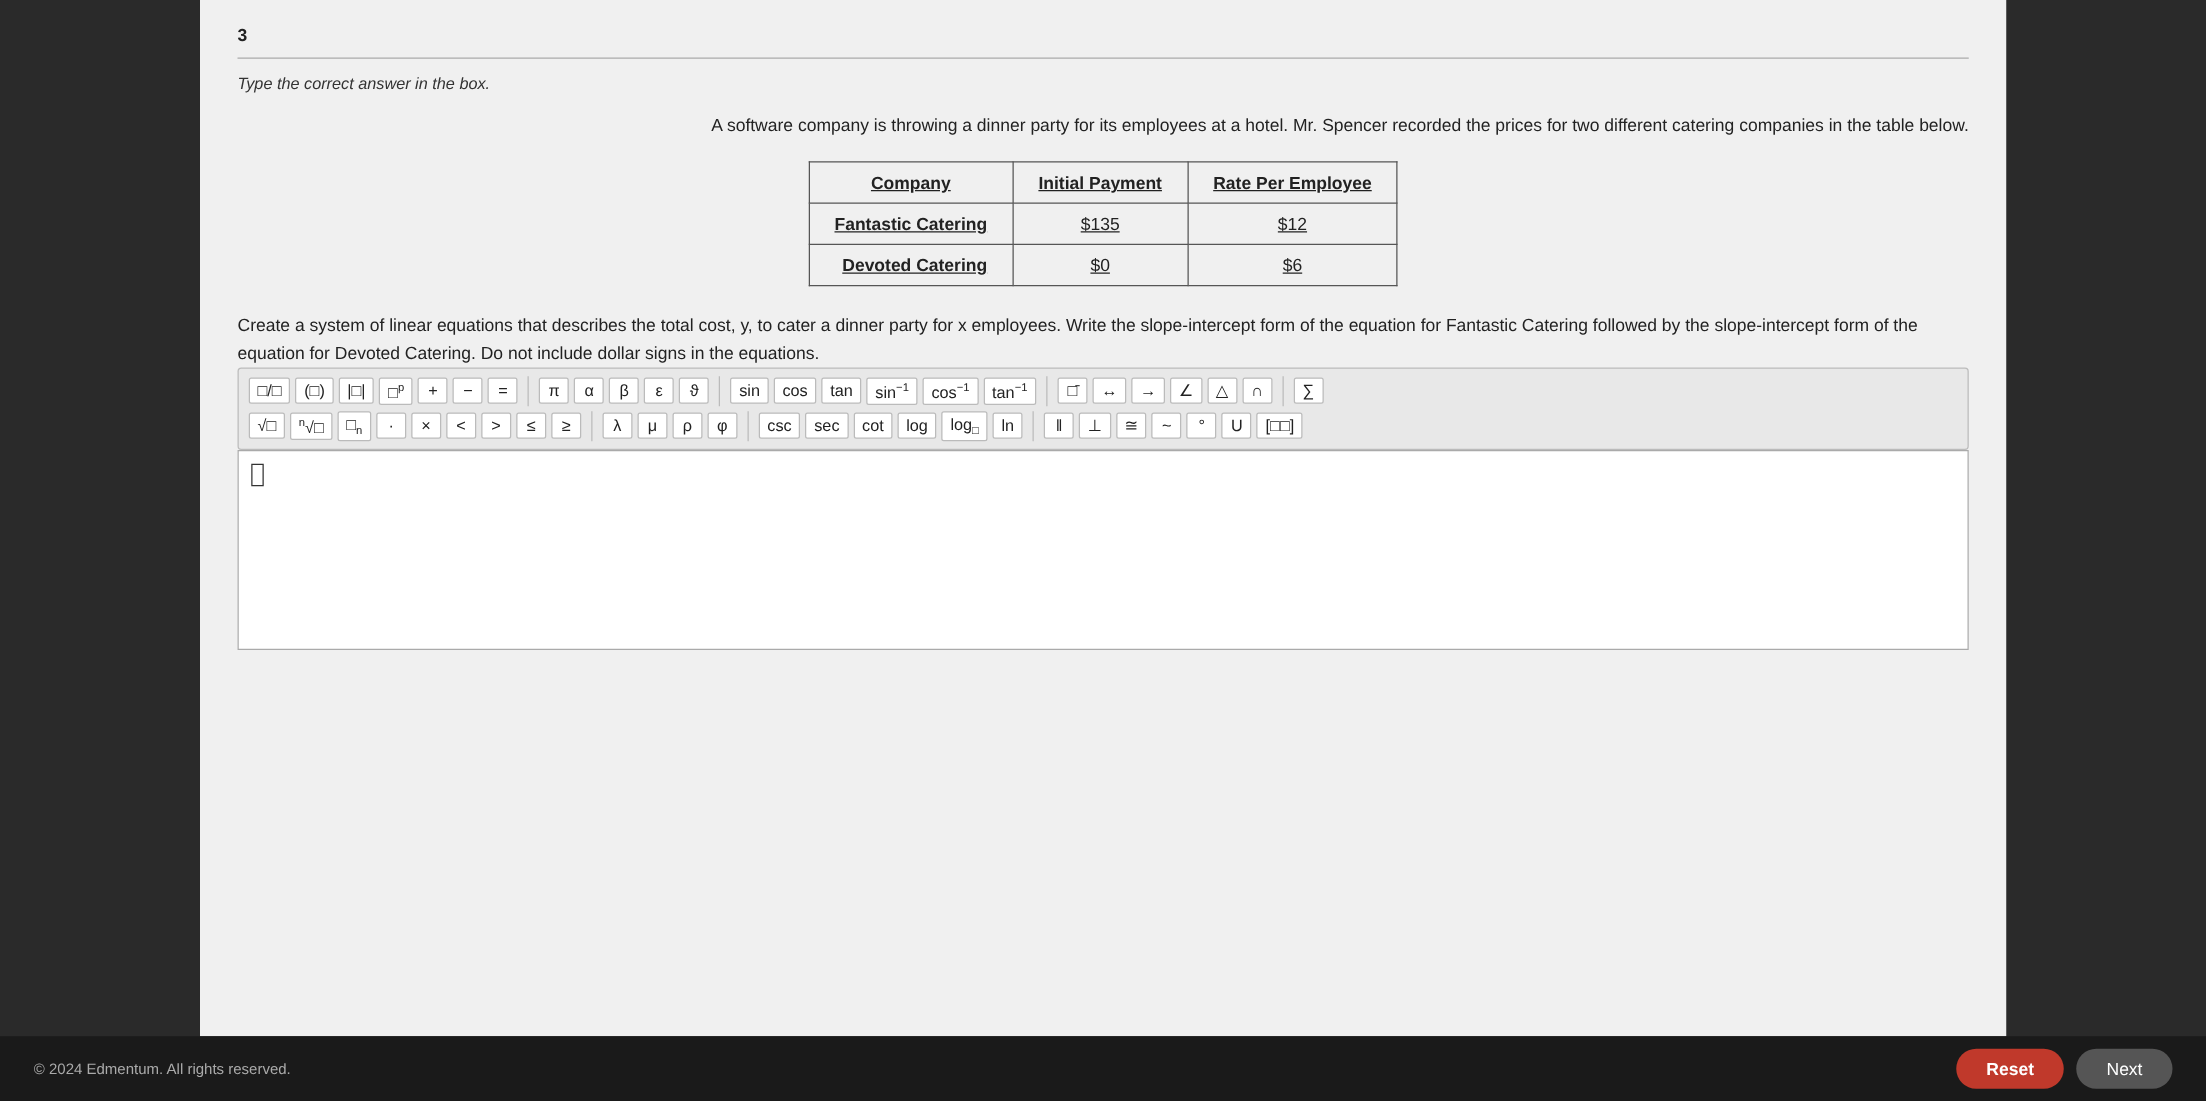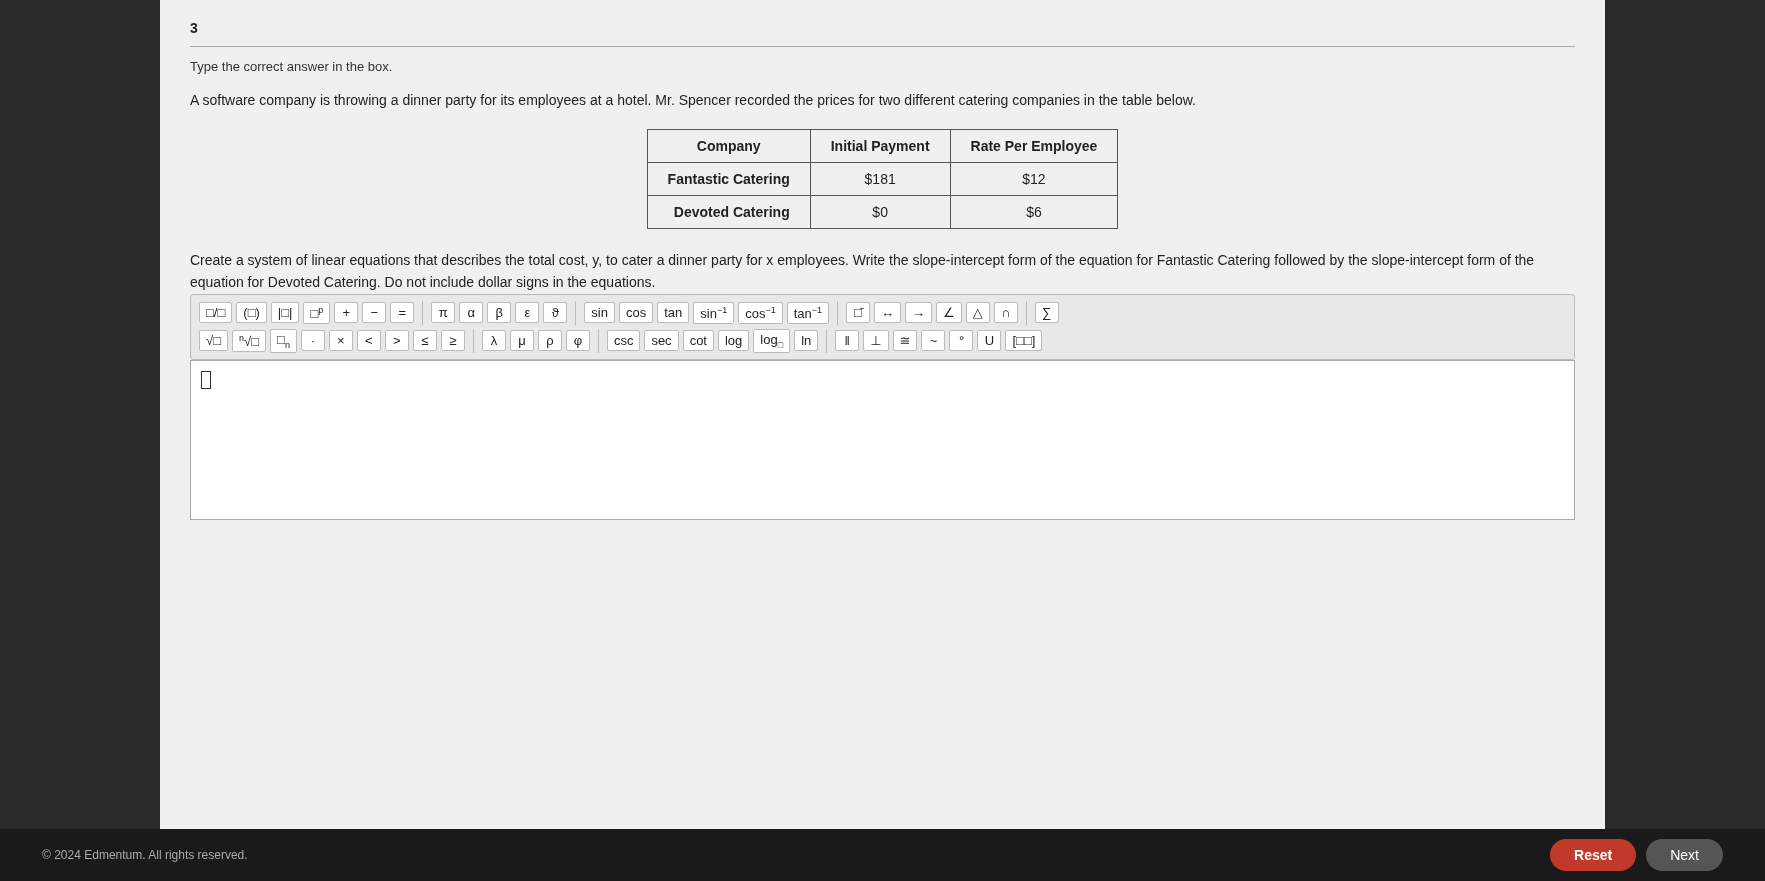--- a/index.html
+++ b/index.html
@@ -27,41 +27,44 @@
     .question-number {
       font-weight: bold;
       font-size: 14px;
       margin-bottom: 10px;
       color: #222;
     }
     .instruction-line {
       font-size: 13px;
       color: #333;
       margin-bottom: 16px;
+      font-style: italic;
     }
     .problem-text {
       font-size: 14px;
       color: #222;
       margin-bottom: 18px;
       line-height: 1.5;
+      text-align: right;
     }
     .table-container {
       display: flex;
       justify-content: center;
       margin-bottom: 20px;
     }
     table {
       border-collapse: collapse;
       border: 1.5px solid #555;
     }
     th, td {
       border: 1.5px solid #555;
       padding: 8px 20px;
       text-align: center;
       font-size: 14px;
+      text-decoration: underline;
     }
     th {
       font-weight: bold;
       background: #f0f0f0;
     }
     td:first-child {
       font-weight: bold;
       text-align: right;
     }
     .create-text {
@@ -105,21 +108,21 @@
     }
     .cursor-block {
       display: inline-block;
       width: 10px;
       height: 18px;
       border: 1.5px solid #333;
       vertical-align: middle;
     }
     .footer-bar {
       background: #1a1a1a;
-      padding: 10px 42px;
+      padding: 10px 27px;
       display: flex;
       align-items: center;
       justify-content: space-between;
     }
     .footer-copy {
       color: #aaa;
       font-size: 12px;
     }
     .footer-buttons {
       display: flex;
@@ -175,21 +178,21 @@
         <thead>
           <tr>
             <th>Company</th>
             <th>Initial Payment</th>
             <th>Rate Per Employee</th>
           </tr>
         </thead>
         <tbody>
           <tr>
             <td>Fantastic Catering</td>
-            <td>$181</td>
+            <td>$135</td>
             <td>$12</td>
           </tr>
           <tr>
             <td>Devoted Catering</td>
             <td>$0</td>
             <td>$6</td>
           </tr>
         </tbody>
       </table>
     </div>

